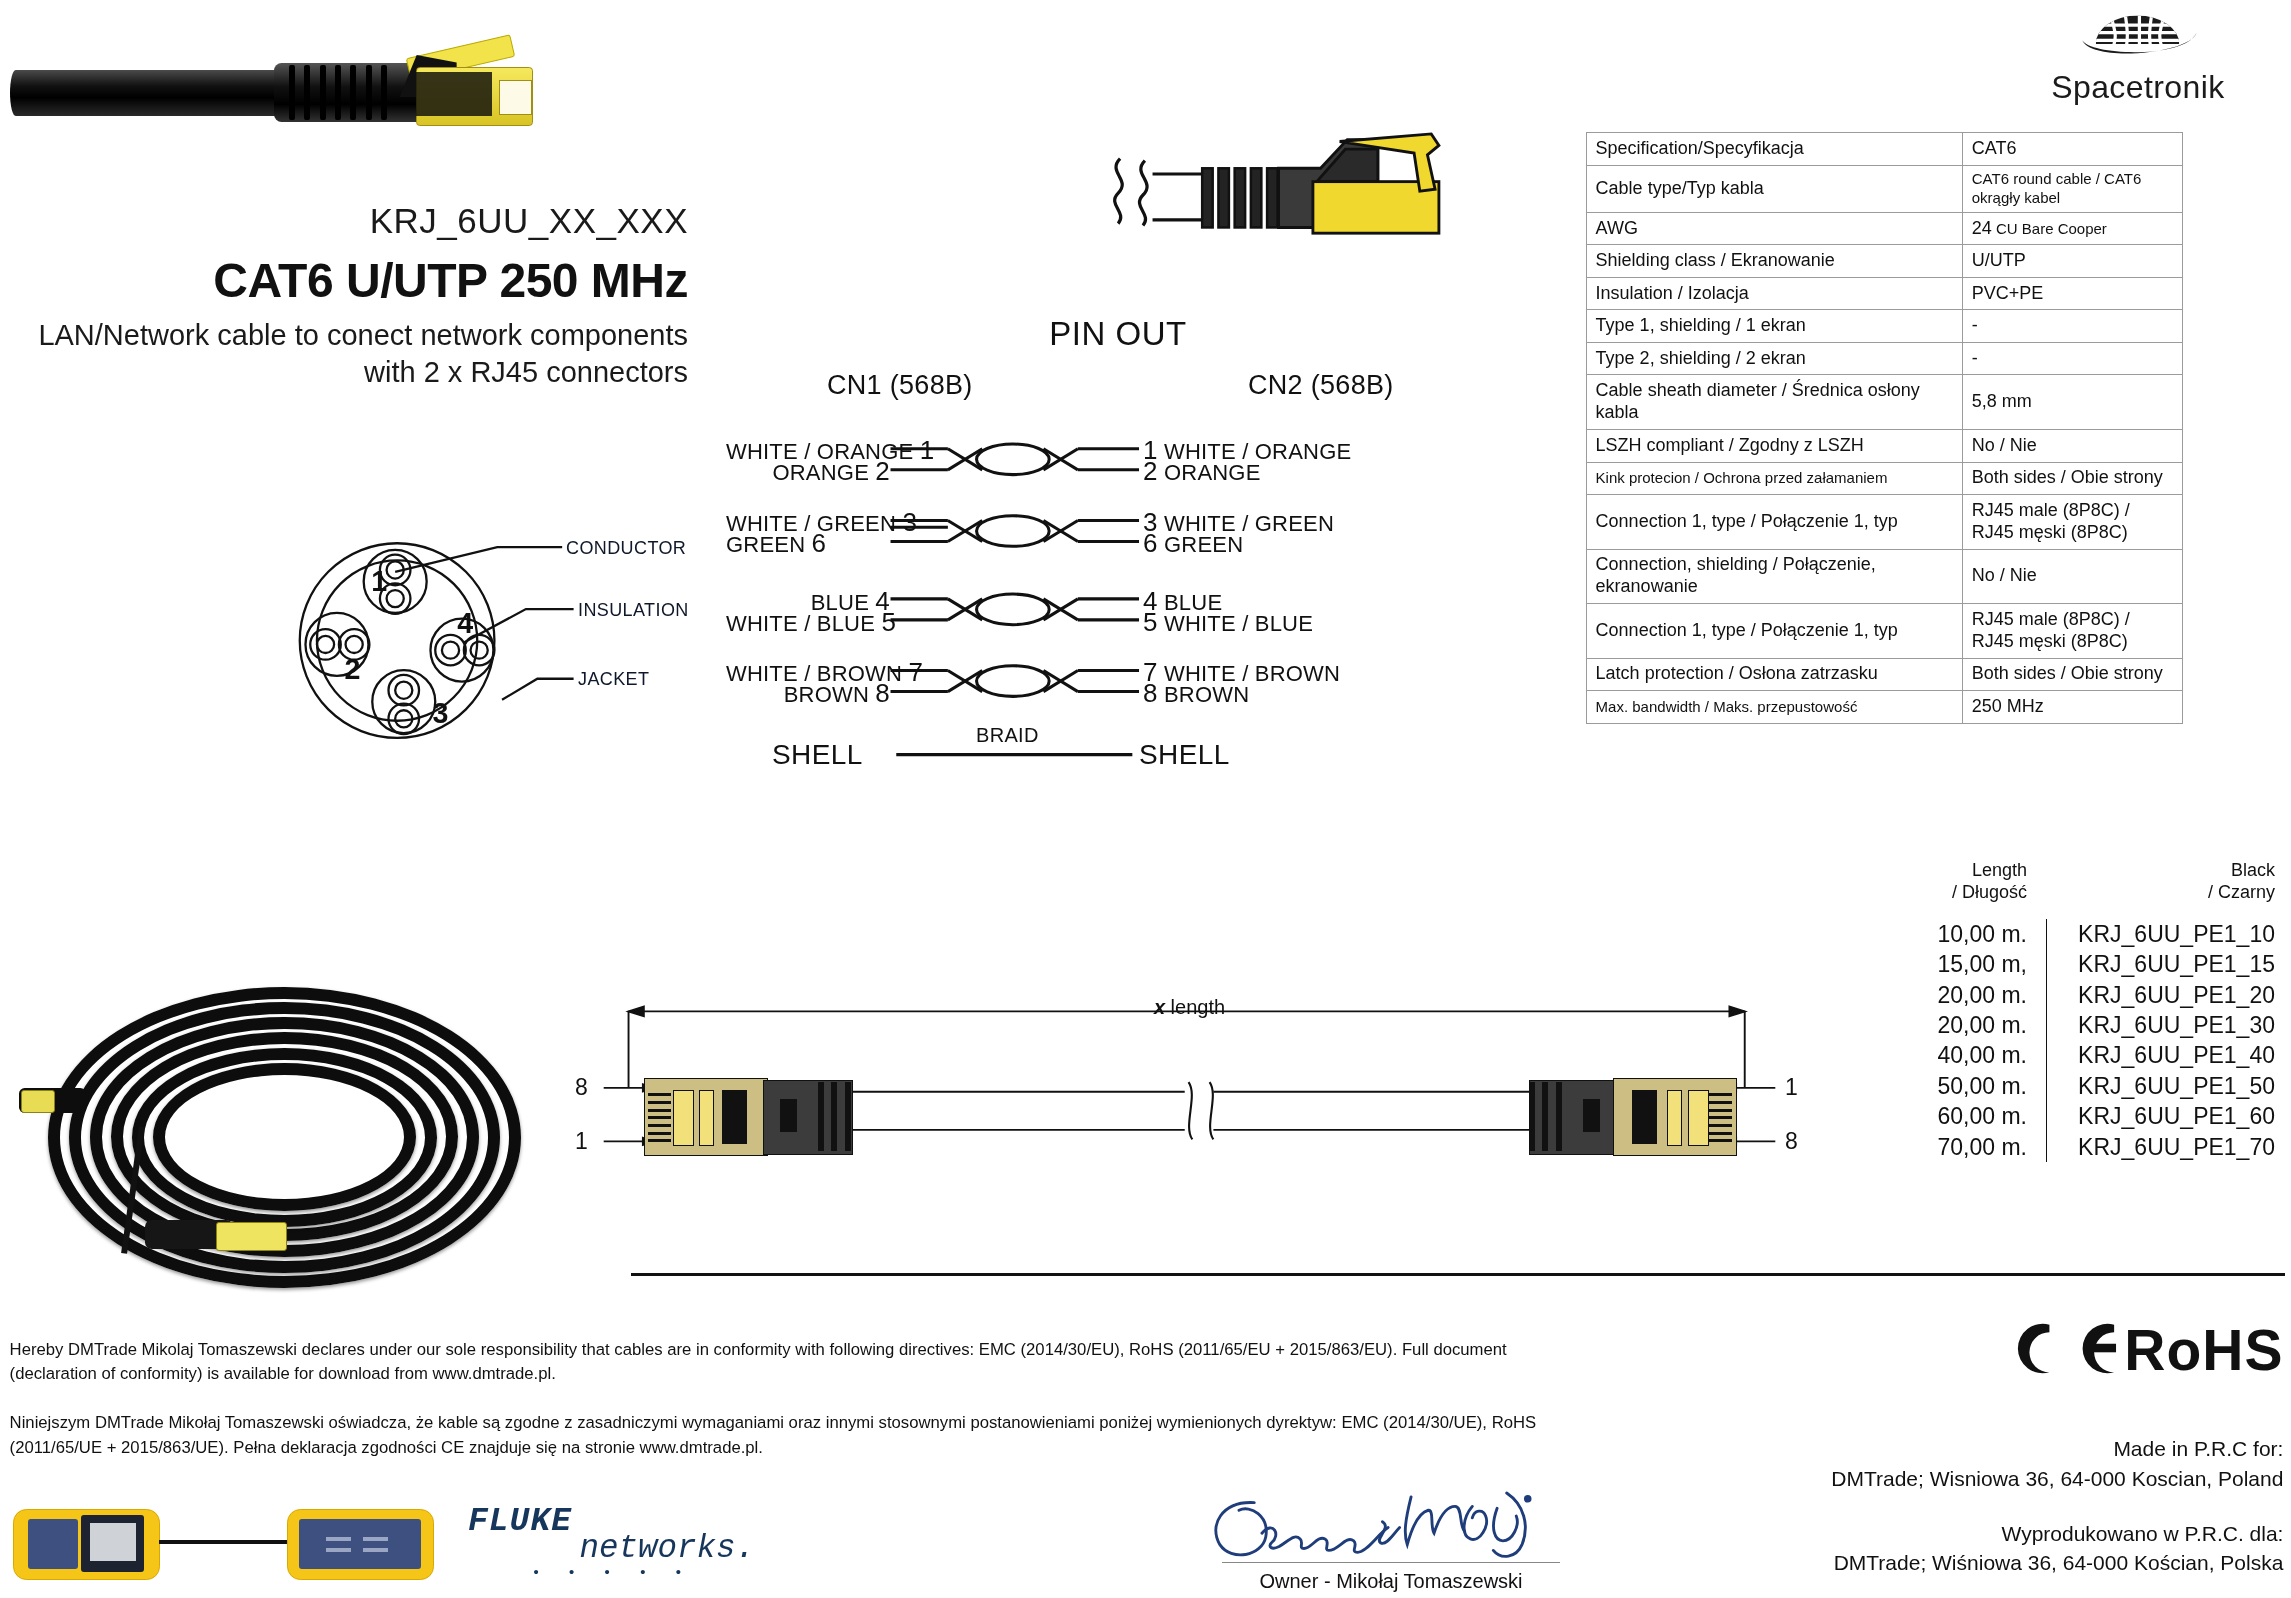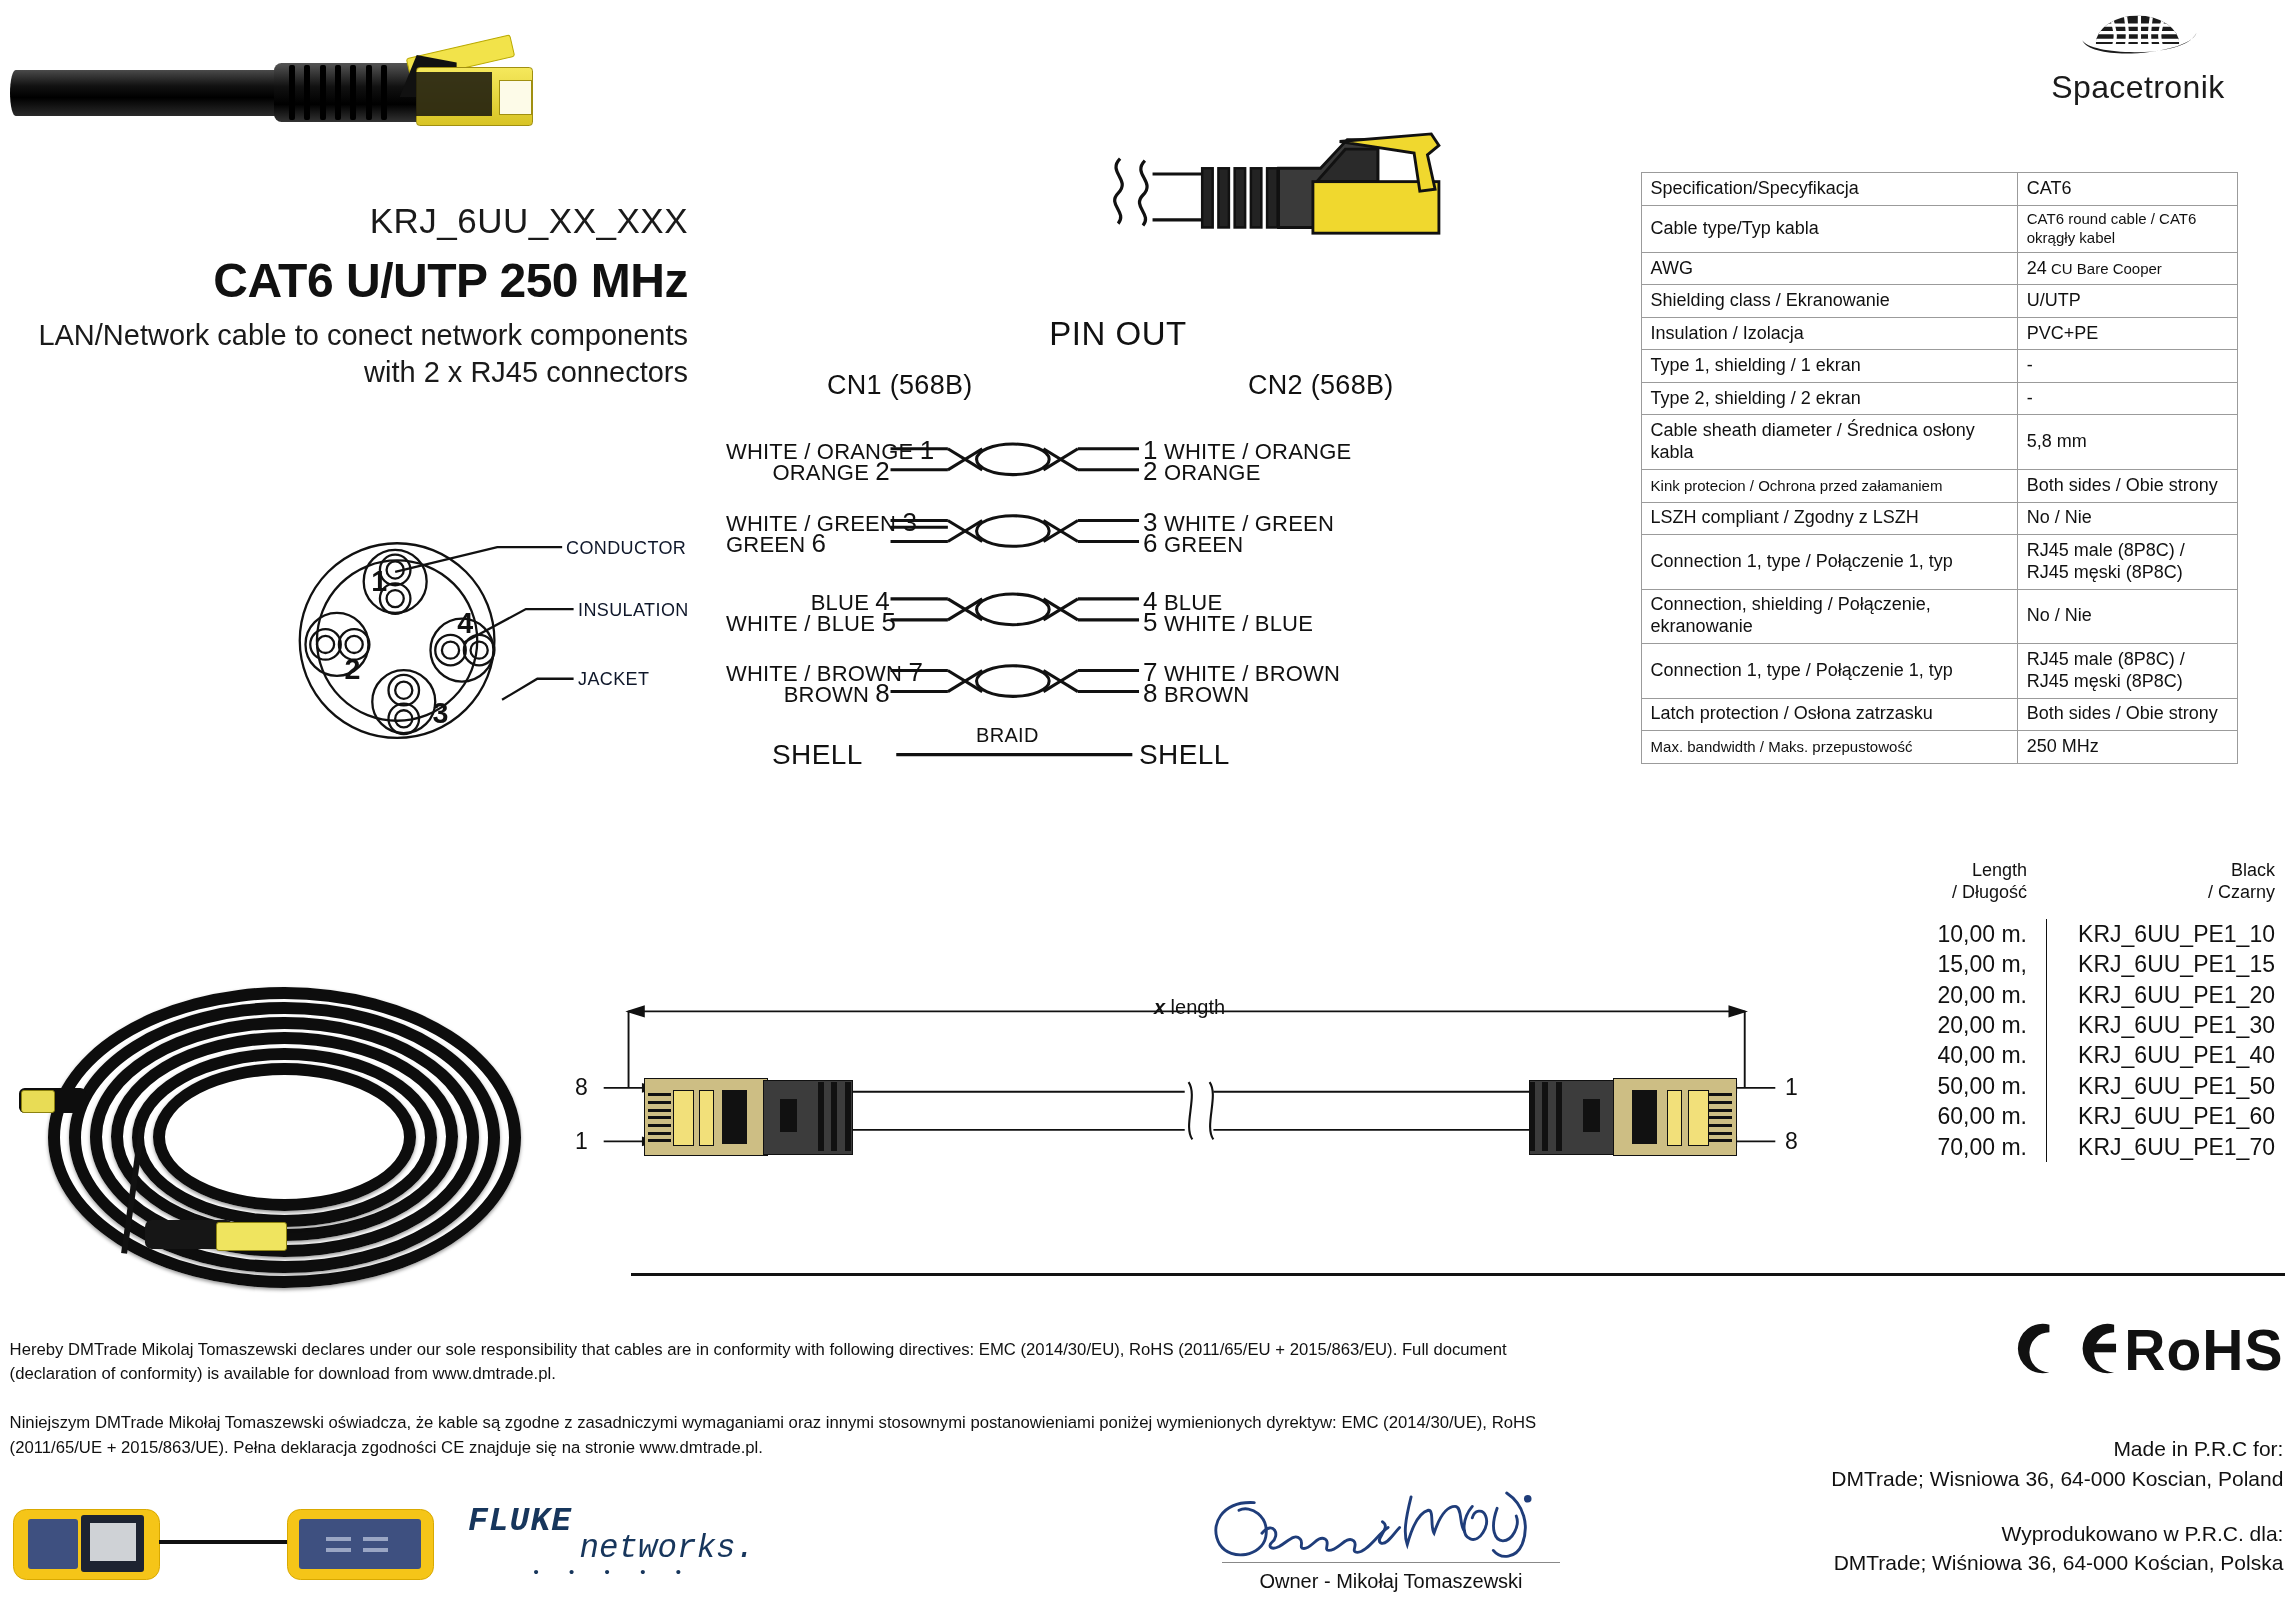--- a/index.html
+++ b/index.html
@@ -42,21 +42,21 @@
   #rj45-icon{left:1099px;top:132px;width:382px;height:105px;}
   #pinout{left:726px;top:315px;width:784px;height:497px;}
   #pinout-title{position:absolute;left:0;right:0;top:0;text-align:center;font-size:33px;letter-spacing:0.5px;}
   .cn-head{position:absolute;top:55px;font-size:27px;letter-spacing:0.3px;margin-left:44px;}
   .pin-lbl{position:absolute;font-size:22px;letter-spacing:0.2px;white-space:nowrap;}
   .pin-num{font-size:26px;}
   .shell-lbl{position:absolute;font-size:28px;letter-spacing:0.4px;}
   #braid-lbl{position:absolute;font-size:20px;letter-spacing:0.3px;}
 
   
-  #spec-table{left:1641px;top:132px;width:597px;border-collapse:collapse;margin-top:40px;}
+  #spec-table{left:1586px;top:132px;width:597px;border-collapse:collapse;}
   #spec-table td{border:1px solid #9b9b9b;padding:4.8px 8.6px;font-size:18px;color:#111;vertical-align:middle;line-height:1.22;}
   #spec-table td.k{width:358px;}
   #spec-table td.small{font-size:15px;}
   #spec-table td .sub{font-size:15px;}
 
   
   #coil-photo{left:19px;top:975px;width:545px;height:315px;}
   .coil-ring{position:absolute;border-radius:50%;border:12.4px solid #0d0d0d;
      box-shadow:inset 0 4.8px 8.6px rgba(255,255,255,.18), 0 1.9px 3.8px rgba(0,0,0,.4);}
 
@@ -338,26 +338,26 @@
       </tr>
       <tr>
         <td class="k">Type 2, shielding / 2 ekran</td>
         <td class="">-</td>
       </tr>
       <tr>
         <td class="k">Cable sheath diameter / Średnica osłony kabla</td>
         <td class="">5,8 mm</td>
       </tr>
       <tr>
+        <td class="k">LSZH compliant / Zgodny z LSZH</td>
+        <td class="">No / Nie</td>
+      </tr>
+      <tr>
         <td class="k small">Kink protecion  / Ochrona przed załamaniem</td>
         <td class="">Both sides / Obie strony</td>
-      </tr>
-      <tr>
-        <td class="k">LSZH compliant / Zgodny z LSZH</td>
-        <td class="">No / Nie</td>
       </tr>
       <tr>
         <td class="k">Connection 1, type / Połączenie 1, typ</td>
         <td class="">RJ45 male (8P8C) / RJ45 męski (8P8C)</td>
       </tr>
       <tr>
         <td class="k">Connection, shielding / Połączenie, ekranowanie</td>
         <td class="">No / Nie</td>
       </tr>
       <tr>

